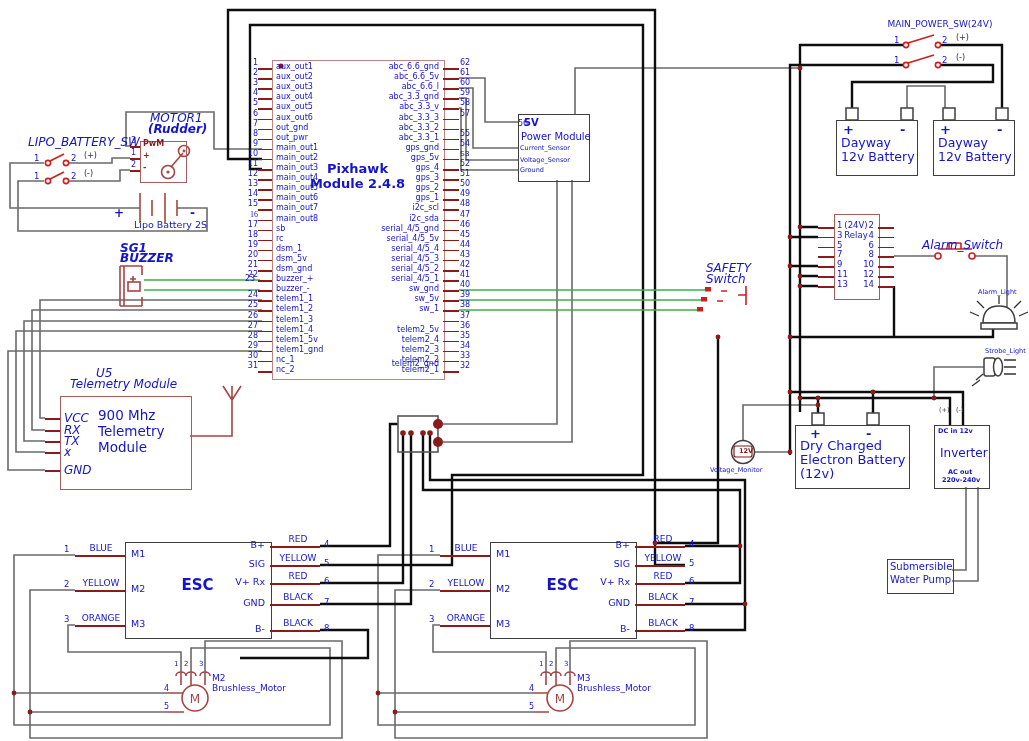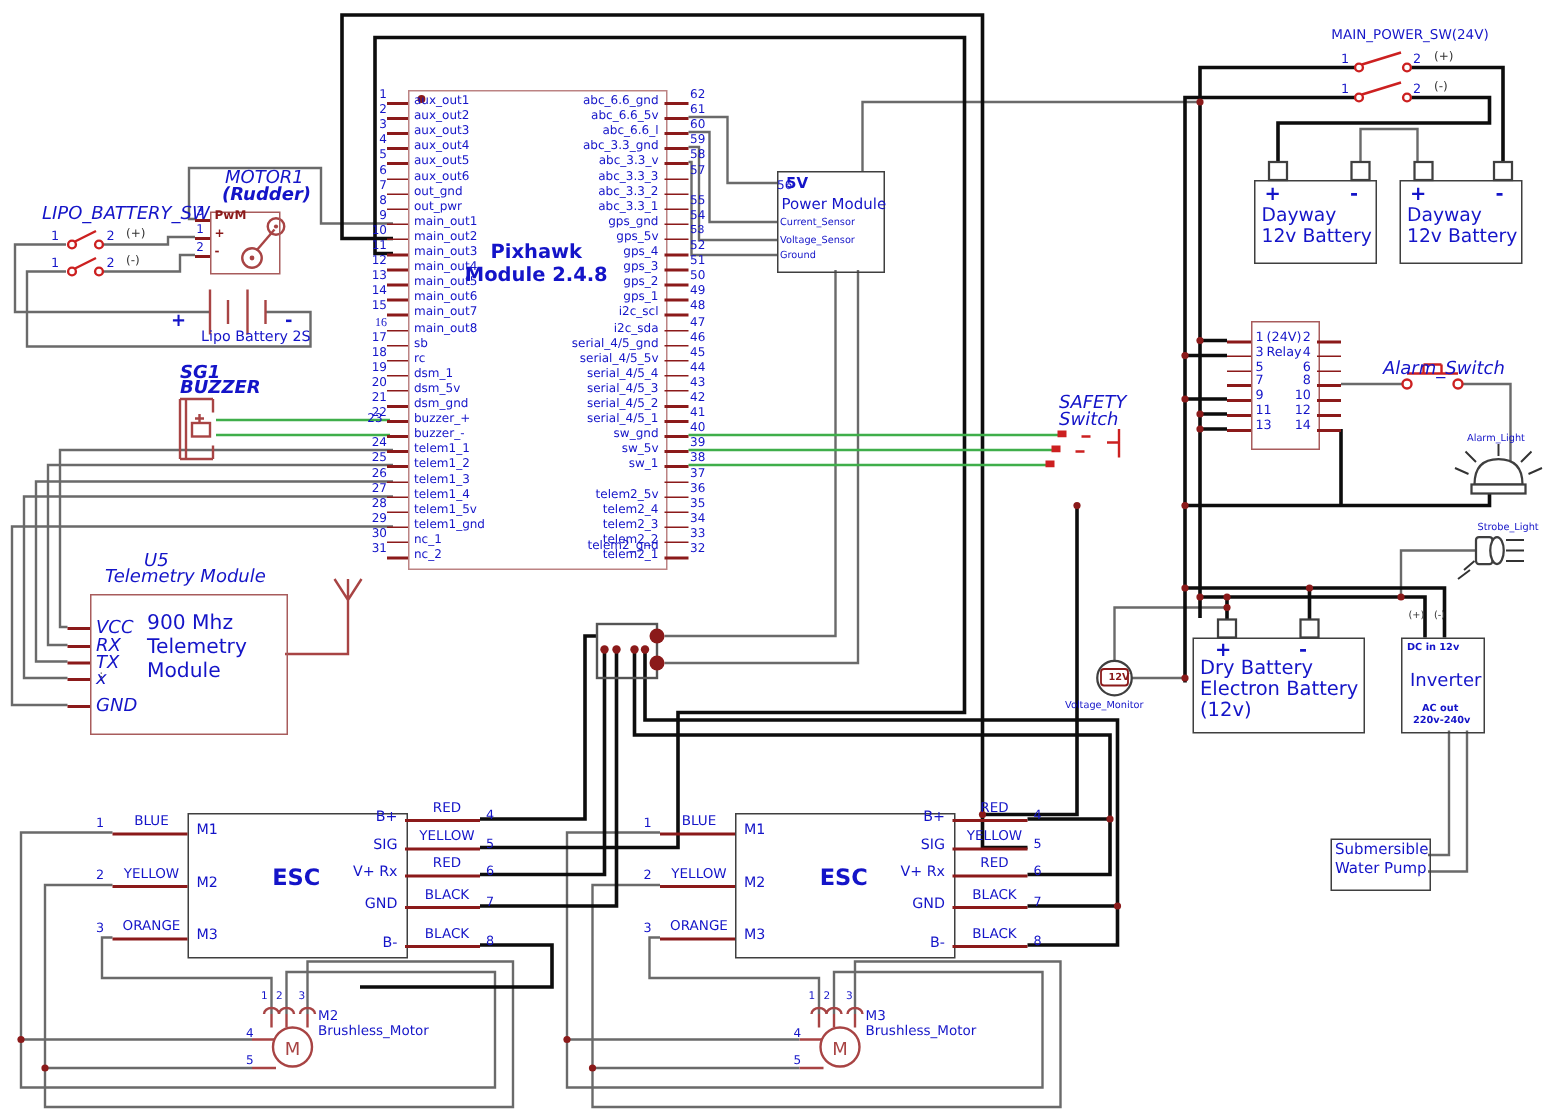--- a/index.html
+++ b/index.html
@@ -207,21 +207,21 @@
 
 <div class="lbl blu f10" style="left:922px;top:239px;">Alarm_Switch</div>
 <div class="lbl blu f6" style="left:978px;top:289px;">Alarm_Light</div>
 <div class="lbl blu f6" style="left:985px;top:348px;">Strobe_Light</div>
 
 <div class="lbl mar b" style="left:734px;top:448px;width:24px;text-align:center;font-size:6.5px;">12V</div>
 <div class="lbl blu f6" style="left:710px;top:467px;">Voltage_Monitor</div>
 
 <div class="lbl blu f13 b" style="left:810px;top:427px;">+</div>
 <div class="lbl blu f13 b" style="left:866px;top:427px;">-</div>
-<div class="lbl blu f13" style="left:800px;top:439px;">Dry Battery</div>
+<div class="lbl blu f13" style="left:800px;top:439px;">Dry Charged</div>
 <div class="lbl blu f13" style="left:800px;top:453px;">Electron Battery</div>
 <div class="lbl blu f13" style="left:800px;top:467px;">(12v)</div>
 
 <div class="lbl blk f6" style="left:939px;top:407px;">(+)</div>
 <div class="lbl blk f6" style="left:956px;top:407px;">(-)</div>
 <div class="lbl blu f6 b" style="left:938px;top:428px;">DC in 12v</div>
 <div class="lbl blu f12" style="left:940px;top:447px;">Inverter</div>
 <div class="lbl blu f6 b" style="left:948px;top:469px;">AC out</div>
 <div class="lbl blu f6 b" style="left:942px;top:477px;">220v-240v</div>
 

